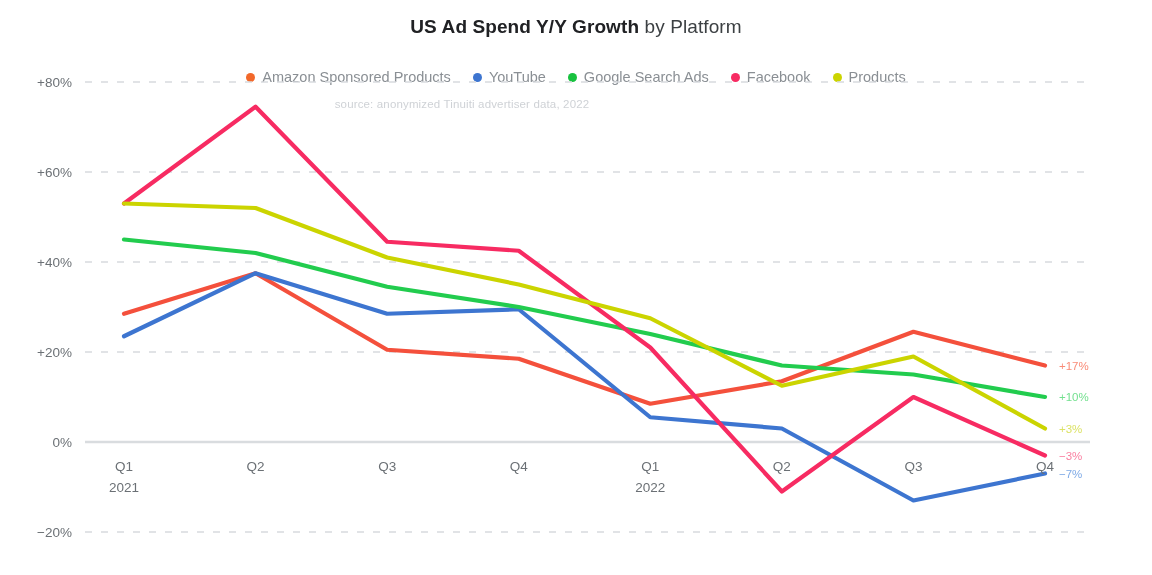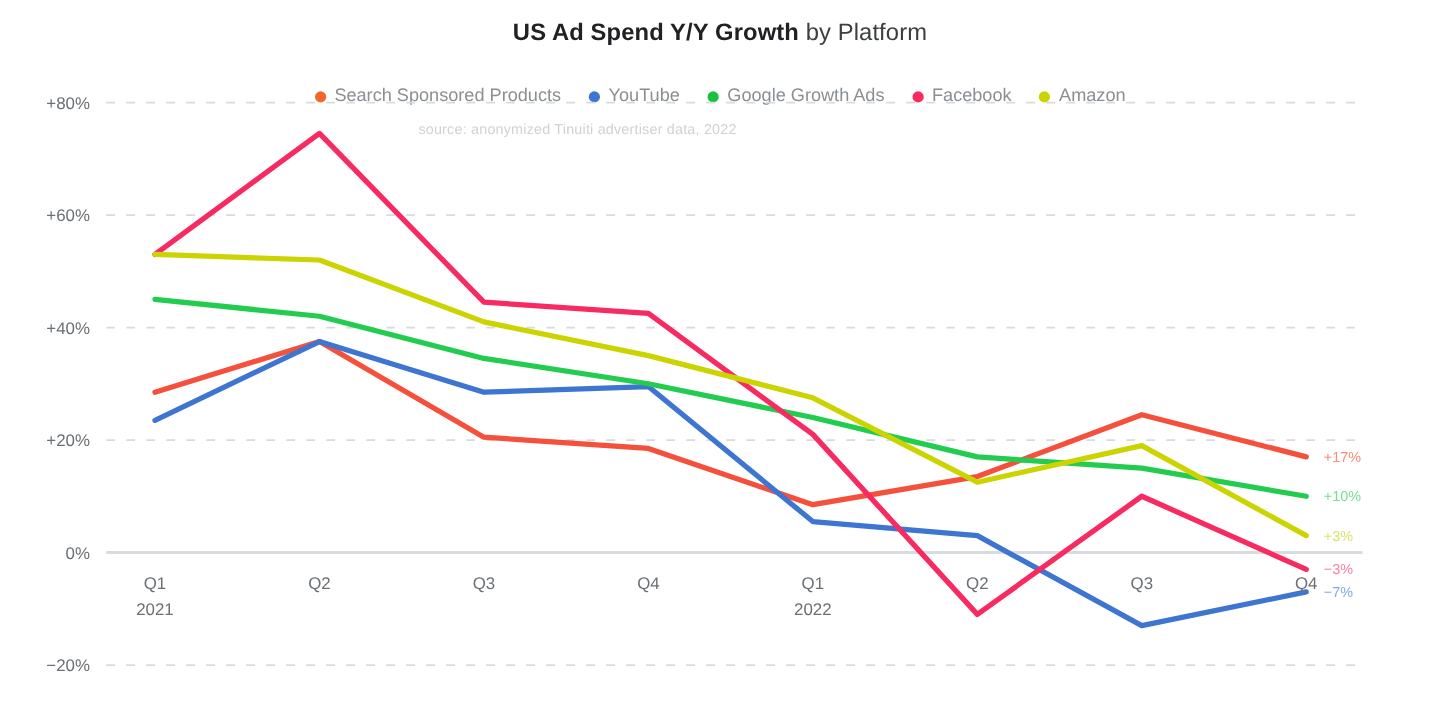--- a/index.html
+++ b/index.html
@@ -58,37 +58,37 @@
 
 <div id="chart-root">
 
   <div class="chart-title">
     <span class="t-bold">US Ad Spend Y/Y Growth</span><span class="t-reg"> by Platform</span>
   </div>
 
   <div class="legend" id="legend">
       <div class="legend-item">
         <span class="legend-dot" style="background: rgb(242, 104, 42);"></span>
-        <span class="legend-label">Search Sponsored Products</span>
+        <span class="legend-label">Amazon Sponsored Products</span>
       </div>
       <div class="legend-item">
         <span class="legend-dot" style="background: rgb(61, 117, 208);"></span>
         <span class="legend-label">YouTube</span>
       </div>
       <div class="legend-item">
         <span class="legend-dot" style="background: rgb(24, 194, 63);"></span>
-        <span class="legend-label">Google Growth Ads</span>
+        <span class="legend-label">Google Search Ads</span>
       </div>
       <div class="legend-item">
         <span class="legend-dot" style="background: rgb(247, 43, 98);"></span>
         <span class="legend-label">Facebook</span>
       </div>
       <div class="legend-item">
         <span class="legend-dot" style="background: rgb(203, 212, 0);"></span>
-        <span class="legend-label">Amazon</span>
+        <span class="legend-label">Products</span>
       </div>
     </div>
 
   <div class="source-note">source: anonymized Tinuiti advertiser data, 2022</div>
 
   <svg class="plot" id="plot" viewBox="0 0 1152 575" preserveAspectRatio="none" aria-hidden="true">
     <g id="grid-layer">
         <line x1="85" x2="1085" y1="82" y2="82" class="gridline"></line>
         <line x1="85" x2="1085" y1="172" y2="172" class="gridline"></line>
         <line x1="85" x2="1085" y1="262" y2="262" class="gridline"></line>

